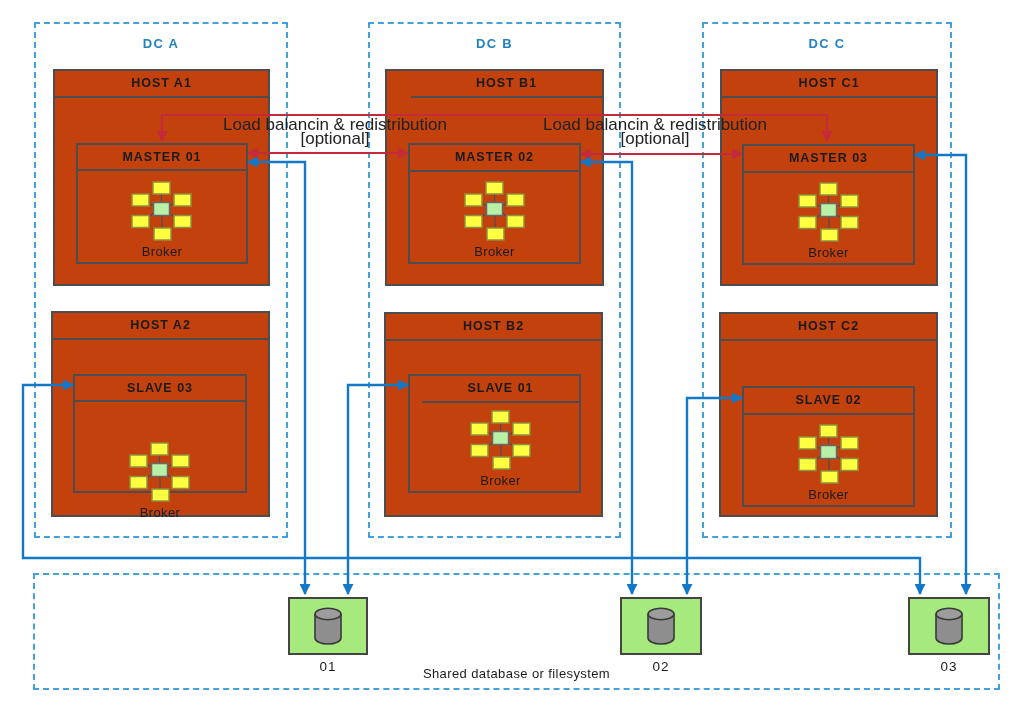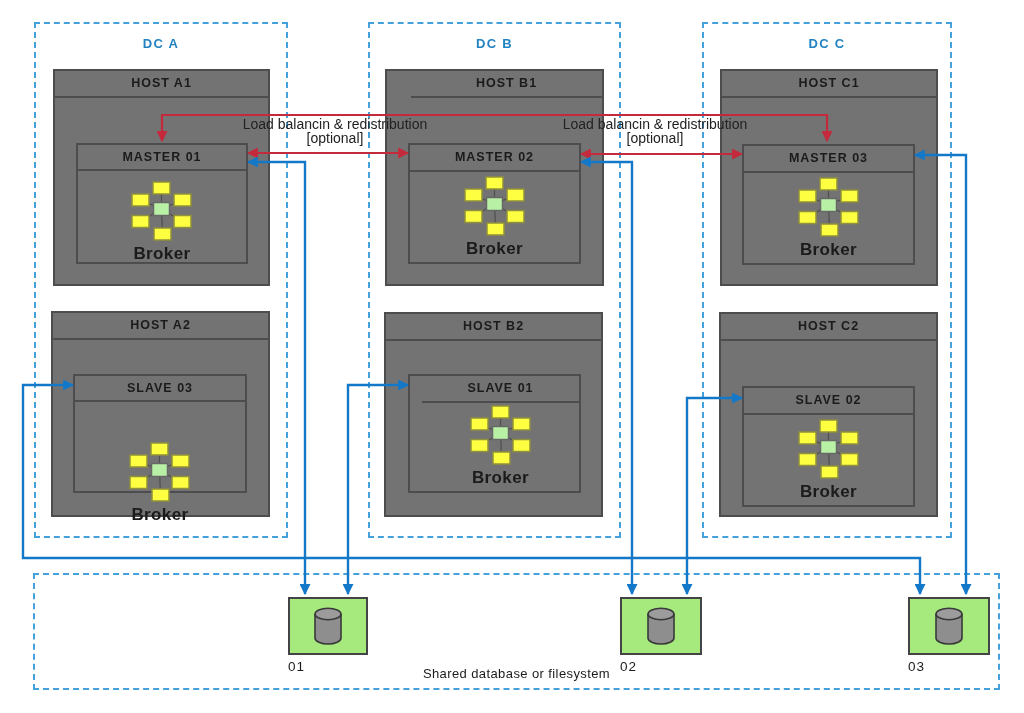--- a/index.html
+++ b/index.html
@@ -8,43 +8,43 @@
     position:relative;width:1024px;height:713px;background:#ffffff;
     font-family:"Liberation Sans",sans-serif;color:#1b1b1b;overflow:hidden;
   }
   
   .dc{position:absolute;border:2px dashed #45a1dc;background:transparent;}
   .dc-label{
     position:absolute;top:12px;left:0;right:0;text-align:center;
     color:#2383c2;font-weight:700;font-size:13px;letter-spacing:1.3px;
   }
   
-  .host,.node{position:absolute;border:2px solid #4d4d50;background:#737373;}
+  .host,.node{position:absolute;border:2px solid #4d4d50;background:#c2410c;}
   .bar{
     height:27px;line-height:24px;border-bottom:2px solid #4d4d50;
     text-align:center;font-weight:700;font-size:12.5px;letter-spacing:1px;color:#1b1b1b;
   }
   .node{display:flex;flex-direction:column;}
   .node-body{flex:1;display:flex;flex-direction:column;align-items:center;}
   .node-body svg{margin:auto auto 0 auto;display:block;}
-  .caption{font-size:17px;letter-spacing:.4px;padding:3px 0 3px 0;font-weight:bold;}
+  .caption{font-size:13px;letter-spacing:.4px;padding:3px 0 3px 0;}
   
   .ann{
     position:absolute;transform:translateX(-50%);text-align:center;
-    font-size:14px;line-height:13.5px;color:#222;white-space:nowrap;z-index:7;
+    font-size:17px;line-height:13.5px;color:#222;white-space:nowrap;z-index:7;
   }
   
   .shared{position:absolute;left:33px;top:573px;width:967px;height:117px;border:2px dashed #45a1dc;}
   .shared-label{position:absolute;left:0;right:0;bottom:7px;text-align:center;font-size:13px;letter-spacing:.4px;}
   .dbunit{position:absolute;}
   .db{
     background:#a6ea7d;border:2px solid #444447;
     display:flex;align-items:center;justify-content:center;
   }
-  .db-label{position:absolute;top:62px;left:0;right:0;text-align:left;font-size:13.5px;letter-spacing:1px;}
+  .db-label{position:absolute;top:62px;left:0;right:0;text-align:center;font-size:13.5px;letter-spacing:1px;}
   
   .overlay{position:absolute;left:0;top:0;z-index:6;pointer-events:none;}
   .lr{stroke:#c5293c;stroke-width:2.2;fill:none;}
   .lb{stroke:#1478c8;stroke-width:2.4;fill:none;}
   .fr{fill:#c5293c;}
   .fb{fill:#1478c8;}
   
   .bl{stroke:#4f4f4f;stroke-width:1.2;}
   .by{fill:#feff40;stroke:#90913c;stroke-width:1.5;}
   .bg1{fill:#b8f1a5;stroke:#686868;stroke-width:1.5;}

